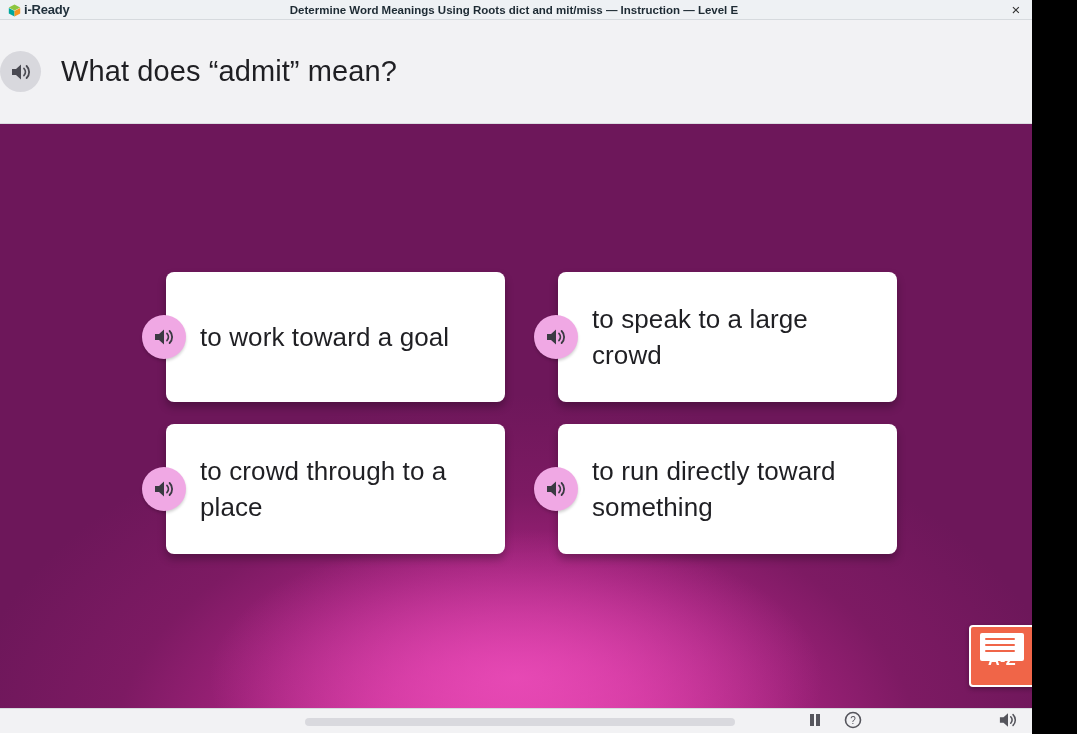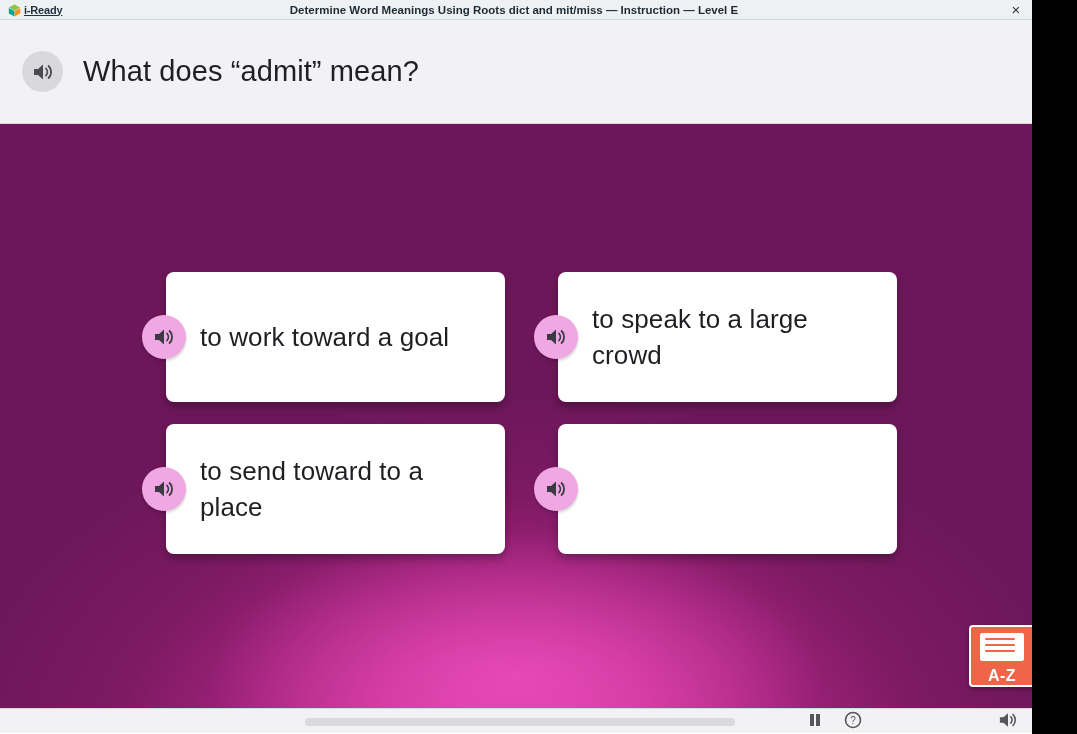--- a/index.html
+++ b/index.html
@@ -27,25 +27,24 @@
     align-items: center;
   }
   .brand {
     display: flex;
     align-items: center;
     gap: 3px;
     padding-left: 8px;
   }
   .brand-cube { width: 13px; height: 13px; position: relative; }
   .brand-text {
-    font-size: 11px;
+    font-size: 13px;
     font-weight: bold;
     color: #21313c;
     letter-spacing: -0.2px;
-    text-decoration: underline;
   }
   .topbar-title {
     position: absolute;
     left: 0; right: 4px;
     text-align: center;
     font-size: 11.5px;
     font-weight: bold;
     color: #1d2a33;
     pointer-events: none;
   }
@@ -60,21 +59,20 @@
     color: #333;
     cursor: pointer;
   }
 
   
   .question-bar {
     height: 104px;
     background: #f2f2f4;
     display: flex;
     align-items: center;
-    padding-left: 22px;
     border-bottom: 1px solid #dcdce0;
   }
   .q-speaker {
     width: 41px; height: 41px;
     border-radius: 50%;
     background: #d8d8dd;
     display: flex; align-items: center; justify-content: center;
     flex: 0 0 auto;
     cursor: pointer;
   }
@@ -150,21 +148,21 @@
     bottom: 21px;
     width: 66px; height: 62px;
     background: #f06548;
     border: 2px solid #ffffff;
     border-radius: 4px;
     box-shadow: 0 2px 5px rgba(0,0,0,0.3);
     display: flex;
     flex-direction: column;
     align-items: center;
     justify-content: flex-end;
-    padding-bottom: 0;
+    padding-bottom: 16px;
     cursor: pointer;
   }
   .glossary-page {
     position: absolute;
     left: 9px; right: 9px; top: 6px;
     height: 28px;
     background: #ffffff;
     border-radius: 2px;
   }
   .glossary-lines {
@@ -299,31 +297,32 @@
       </div>
 
       <div class="choice">
         <div class="choice-speaker">
           <svg width="22" height="20" viewBox="0 0 22 20">
             <polygon points="2,7 6,7 11,2.5 11,17.5 6,13 2,13" fill="#3a3a42"></polygon>
             <path d="M14 6.5 A5.2 5.2 0 0 1 14 13.5" stroke="#3a3a42" stroke-width="1.8" fill="none" stroke-linecap="round"></path>
             <path d="M16.6 4 A8.4 8.4 0 0 1 16.6 16" stroke="#3a3a42" stroke-width="1.8" fill="none" stroke-linecap="round"></path>
           </svg>
         </div>
-        <div class="choice-text">to send toward to a place</div>
+        <div class="choice-text">to crowd through to a place</div>
       </div>
 
       <div class="choice">
         <div class="choice-speaker">
           <svg width="22" height="20" viewBox="0 0 22 20">
             <polygon points="2,7 6,7 11,2.5 11,17.5 6,13 2,13" fill="#3a3a42"></polygon>
             <path d="M14 6.5 A5.2 5.2 0 0 1 14 13.5" stroke="#3a3a42" stroke-width="1.8" fill="none" stroke-linecap="round"></path>
             <path d="M16.6 4 A8.4 8.4 0 0 1 16.6 16" stroke="#3a3a42" stroke-width="1.8" fill="none" stroke-linecap="round"></path>
           </svg>
         </div>
+        <div class="choice-text">to run directly toward something</div>
       </div>
 
     </div>
 
     <div class="glossary">
       <div class="glossary-page"></div>
       <div class="glossary-lines">
         <i></i>
           <i></i>
           <i></i>

